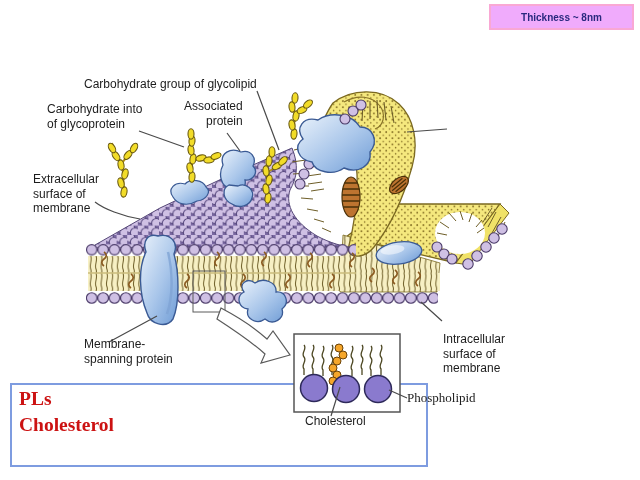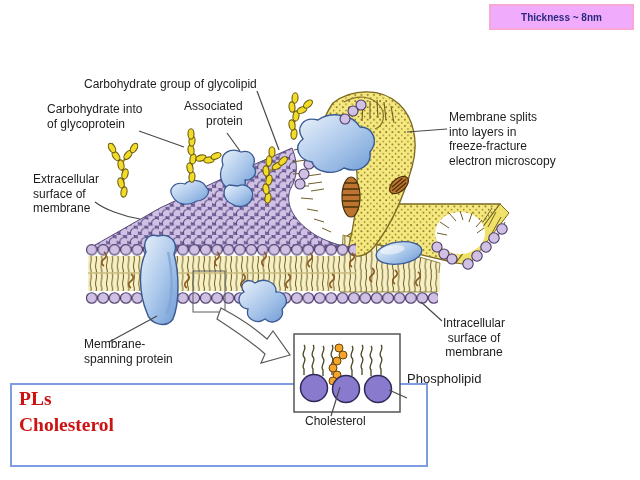--- a/index.html
+++ b/index.html
@@ -13,22 +13,22 @@
   #thickness-badge{position:absolute;left:489px;top:4px;width:145px;height:26px;z-index:4;
       border:2px solid #f9a8d4;box-sizing:border-box;display:flex;align-items:center;justify-content:center;
       font-size:10px;font-weight:bold;color:#29297e;background:#f0abfc;}
   .lbl{position:absolute;z-index:3;font-size:12px;color:#1c1c1c;line-height:14.5px;white-space:pre-line;}
   #label-glycolipid{left:64px;top:77px;margin-left:20px;}
   #label-glycoprotein{left:47px;top:102px;}
   #label-associated-protein{left:184px;top:99px;text-align:right;}
   #label-extracellular{left:33px;top:172px;}
   #label-membrane-splits{left:449px;top:110px;}
   #label-membrane-spanning{left:84px;top:337px;}
-  #label-intracellular{left:443px;top:316px;text-align:center;}
-  #label-phospholipid{left:407px;top:372px;font-size:13px;}
+  #label-intracellular{left:443px;top:332px;}
+  #label-phospholipid{left:407px;top:391px;font-size:13px;font-family:Liberation Serif, serif;}
   #label-cholesterol-inset{left:305px;top:414px;}
   #note-box{position:absolute;left:10px;top:383px;width:418px;height:84px;z-index:1;
       border:2px solid #7e9ce0;box-sizing:border-box;padding:1px 0 0 7px;
       font-family:Liberation Serif, serif;font-weight:bold;font-size:19.5px;
       color:#cc1212;line-height:26px;background:#fff;}
 </style>
 </head>
 <body>
 
 <div id="slide">
@@ -259,24 +259,20 @@
   </div>
 
   <div id="label-glycolipid" class="lbl">Carbohydrate group of glycolipid</div>
   <div id="label-glycoprotein" class="lbl">Carbohydrate into
 of glycoprotein</div>
   <div id="label-associated-protein" class="lbl">Associated
 protein</div>
   <div id="label-extracellular" class="lbl">Extracellular
 surface of
 membrane</div>
-  <div id="label-membrane-splits" class="lbl">Membrane splits
-into layers in
-freeze-fracture
-electron microscopy</div>
   <div id="label-membrane-spanning" class="lbl">Membrane-
 spanning protein</div>
   <div id="label-intracellular" class="lbl">Intracellular
 surface of
 membrane</div>
   <div id="label-phospholipid" class="lbl">Phospholipid</div>
   <div id="label-cholesterol-inset" class="lbl">Cholesterol</div>
 </div>
 
 </body></html>

